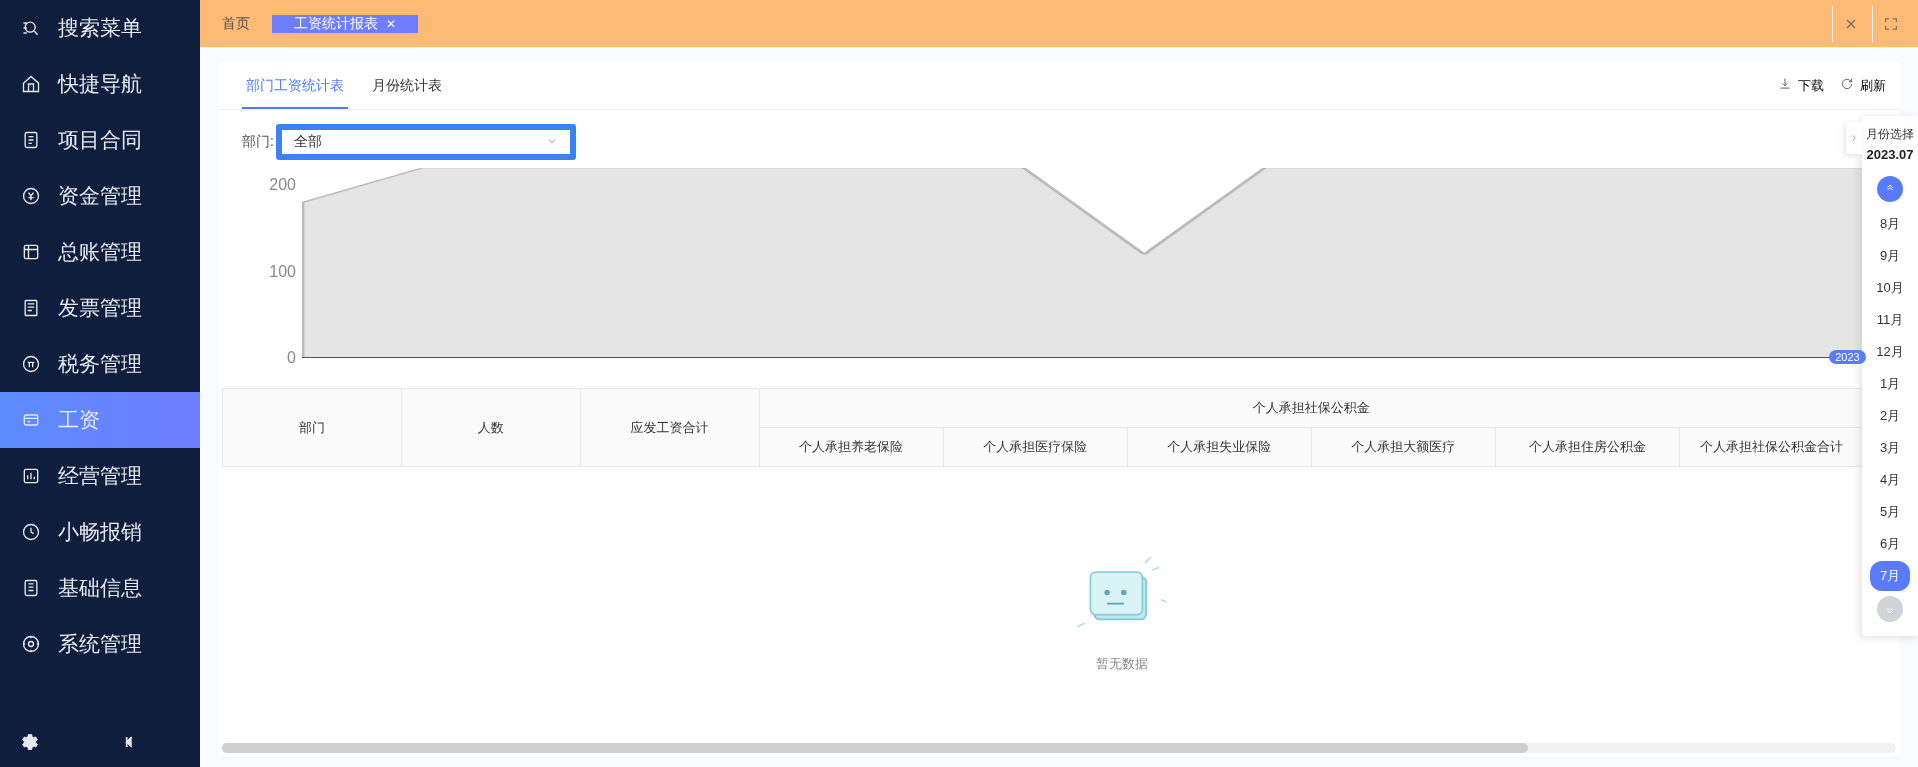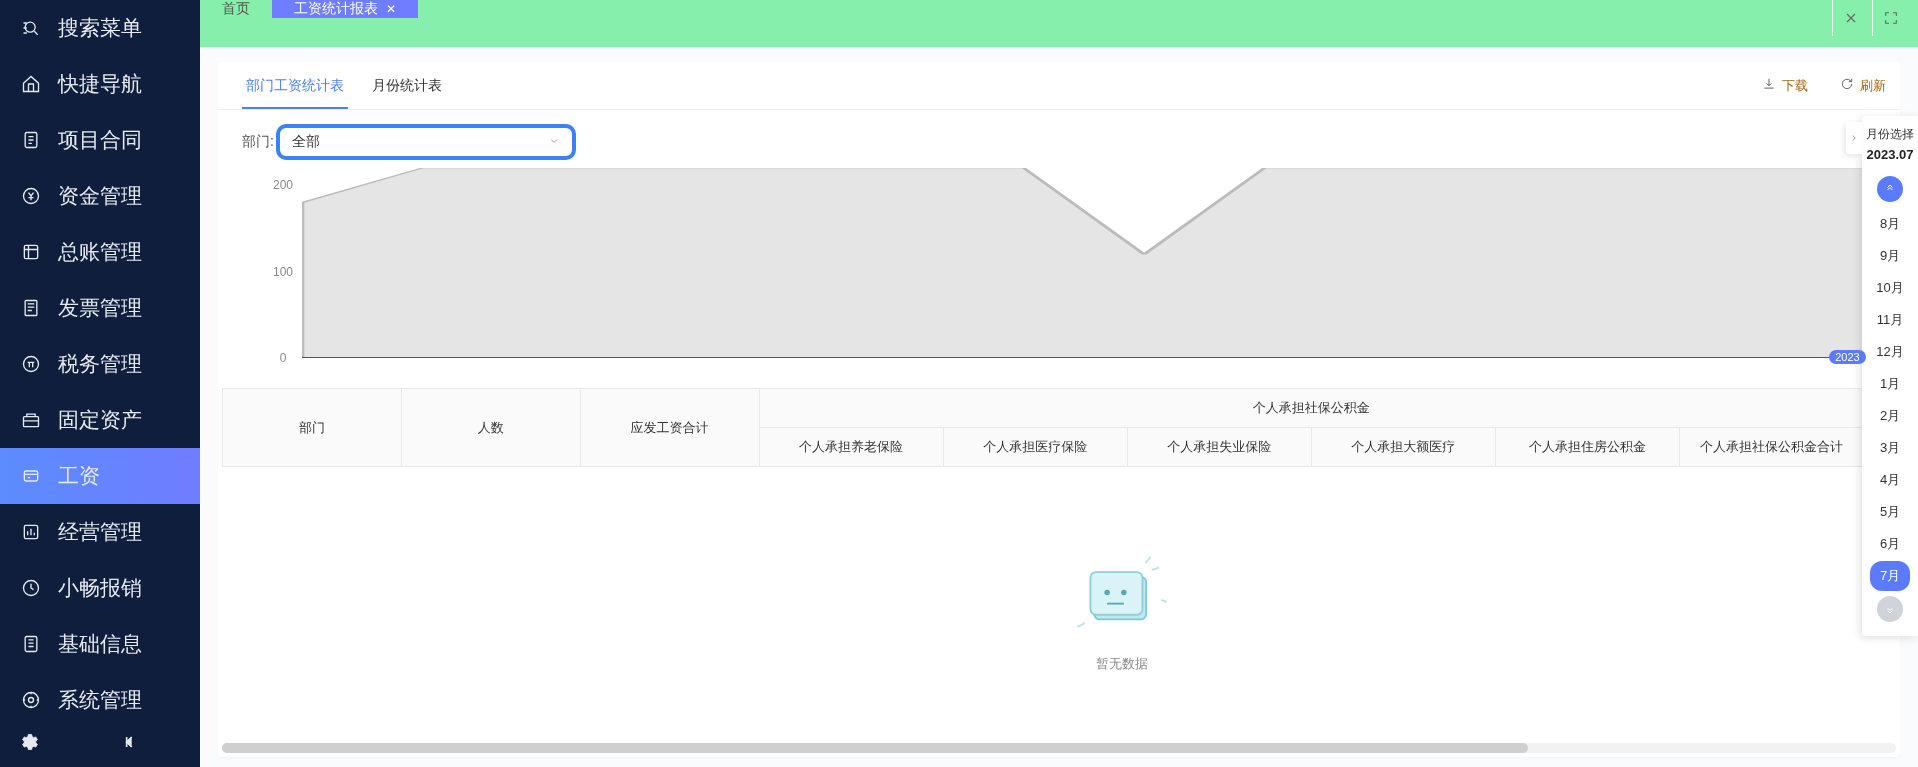--- a/index.html
+++ b/index.html
@@ -14,51 +14,51 @@
 .sidebar-item .icon { width: 22px; height: 22px; margin-right: 16px; display: flex; align-items: center; justify-content: center; }
 .sidebar-item .icon svg { width: 20px; height: 20px; stroke: #e6e9f0; fill: none; stroke-width: 1.6; }
 .sidebar-footer { height: 50px; display: flex; align-items: center; padding: 0 20px; gap: 80px; }
 .sidebar-footer .icon { width: 20px; height: 20px; cursor: pointer; }
 .sidebar-footer svg { width: 20px; height: 20px; stroke: #e6e9f0; fill: #e6e9f0; }
 
 
 .main { flex: 1; display: flex; flex-direction: column; background: #fafbfc; position: relative; min-width: 0; }
 
 
-.tabs-bar { height: 48px; background: #86efac; display: flex; align-items: flex-start; border-bottom: 1px solid #eef0f2; position: relative; }
+.tabs-bar { height: 48px; background: #fdba74; display: flex; align-items: center; border-bottom: 1px solid #eef0f2; position: relative; }
 .tab { display: flex; align-items: center; padding: 0 22px; font-size: 14px; color: #555; cursor: pointer; position: relative; }
 .tab.active { background: #6f7dff; color: #fff; }
 .tab .close { margin-left: 8px; font-size: 12px; }
 .tabs-bar-actions { margin-left: auto; display: flex; align-items: center; padding-right: 10px; gap: 4px; }
 .tabs-bar-actions .btn { width: 36px; height: 36px; display: flex; align-items: center; justify-content: center; cursor: pointer; color: #666; border-left: 1px solid #eef0f2; }
 .tabs-bar-actions .btn svg { width: 16px; height: 16px; stroke: #666; fill: none; stroke-width: 1.6; }
 
 
 .content { flex: 1; padding: 14px 18px 10px 18px; display: flex; flex-direction: column; min-height: 0; }
 .card { background: #fff; border-radius: 4px; box-shadow: 0 1px 2px rgba(0,0,0,0.04); flex: 1; display: flex; flex-direction: column; min-height: 0; }
 
 
 .subtabs { display: flex; align-items: center; height: 48px; border-bottom: 1px solid #f0f0f0; padding: 0 14px; text-align: center; }
 .subtab { padding: 0 14px; height: 100%; display: flex; align-items: center; cursor: pointer; font-size: 14px; color: #333; position: relative; }
 .subtab.active { color: #4b7bff; }
 .subtab.active::after { content: ""; position: absolute; left: 10px; right: 10px; bottom: 0; height: 2px; background: #4b7bff; }
-.subtabs-actions { margin-left: auto; display: flex; gap: 32px; color: #a16207; font-size: 13px; }
+.subtabs-actions { margin-left: auto; display: flex; gap: 16px; color: #000000; font-size: 13px; }
 .subtabs-actions .act { display: flex; align-items: center; gap: 6px; cursor: pointer; }
 .subtabs-actions svg { width: 14px; height: 14px; stroke: #555; fill: none; stroke-width: 1.6; }
 
 
 .filter-row { display: flex; align-items: center; padding: 14px 24px 8px; gap: 2px; }
 .filter-row .label { color: #555; }
-.select { position: relative; width: 300px; height: 36px; border: 4px solid #3b82f6; border-radius: 10px; display: flex; align-items: center; padding: 0 12px; cursor: pointer; background: #fff; }
+.select { position: relative; width: 300px; height: 36px; border: 6px solid #3b82f6; border-radius: 3px; display: flex; align-items: center; padding: 0 12px; cursor: pointer; background: #fff; }
 .select .caret { margin-left: auto; color: #999; }
 
 
 .chart-wrap { padding: 0 24px 10px; }
 .chart { position: relative; height: 210px; }
-.chart-axis-label { position: absolute; left: 16px; width: 50px; text-align: center; font-size: 12px; color: #888; transform: translateY(-50%); }
+.chart-axis-label { position: absolute; left: 4px; width: 50px; text-align: right; font-size: 16px; color: #888; transform: translateY(-50%); }
 .chart-area-shape { position: absolute; left: 60px; right: 10px; top: 0; bottom: 20px; }
 .chart-area-shape svg { width: 100%; height: 100%; }
 .chart-baseline { position: absolute; left: 60px; right: 10px; bottom: 20px; height: 1px; background: #555; }
 
 
 .table-wrap { flex: 1; overflow-x: auto; overflow-y: hidden; padding: 0 4px 6px 4px; min-height: 0; display:flex; flex-direction:column;}
 .table-scroll { min-width: 1800px; display:flex; flex-direction:column; flex:1;}
 table { border-collapse: collapse; width: 100%; }
 th { border: 1px solid #e8e8e8; background: #fafafa; font-weight: 500; font-size: 13px; padding: 10px 8px; text-align: center; color: #333; }
 .empty { flex:1; display: flex; flex-direction: column; align-items: center; justify-content: center; color: #888; font-size: 13px; gap: 14px; }
@@ -144,29 +144,20 @@
           <span>发票管理</span>
         </div>
         <div class="sidebar-item">
           <span class="icon">
             <svg viewBox="0 0 24 24">
               <circle cx="12" cy="12" r="9"></circle>
               <path d="M8 10h8M10 10v6M14 10v6"></path>
             </svg>
           </span>
           <span>税务管理</span>
-        </div>
-        <div class="sidebar-item">
-          <span class="icon">
-            <svg viewBox="0 0 24 24">
-              <rect x="3" y="8" width="18" height="12" rx="1"></rect>
-              <path d="M7 8V5h10v3M3 13h18"></path>
-            </svg>
-          </span>
-          <span>固定资产</span>
         </div>
         <div class="sidebar-item active">
           <span class="icon">
             <svg viewBox="0 0 24 24">
               <rect x="4" y="6" width="16" height="12" rx="2"></rect>
               <path d="M4 10h16M8 14h3"></path>
             </svg>
           </span>
           <span>工资</span>
         </div>

